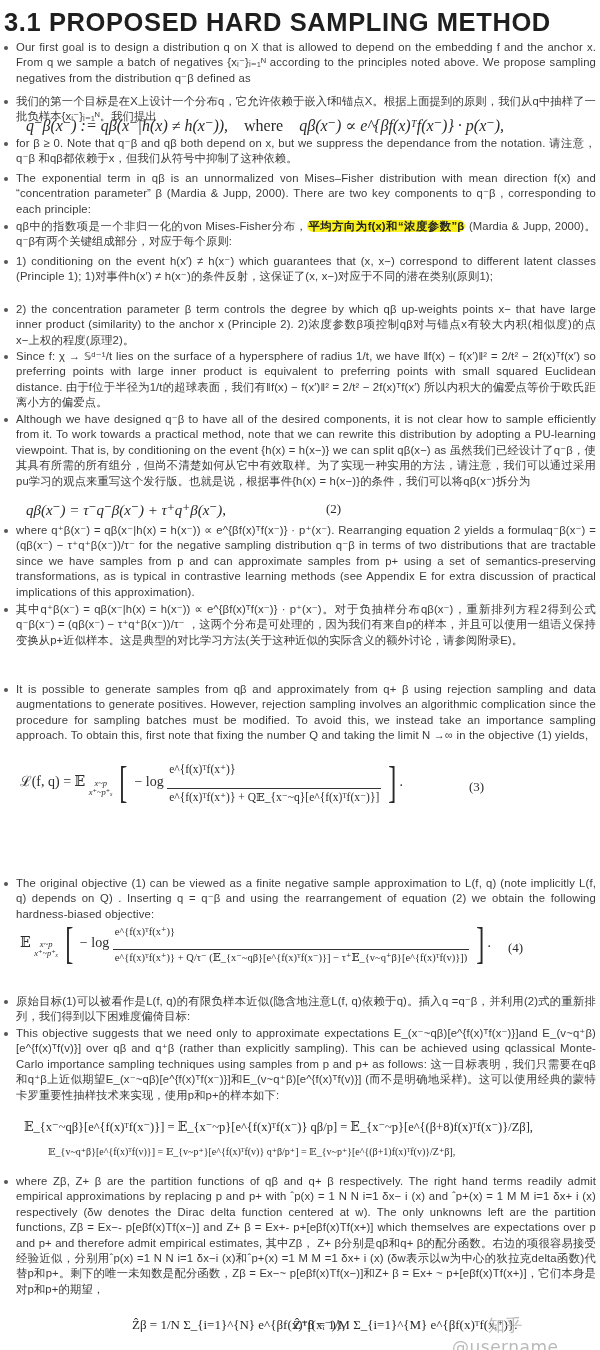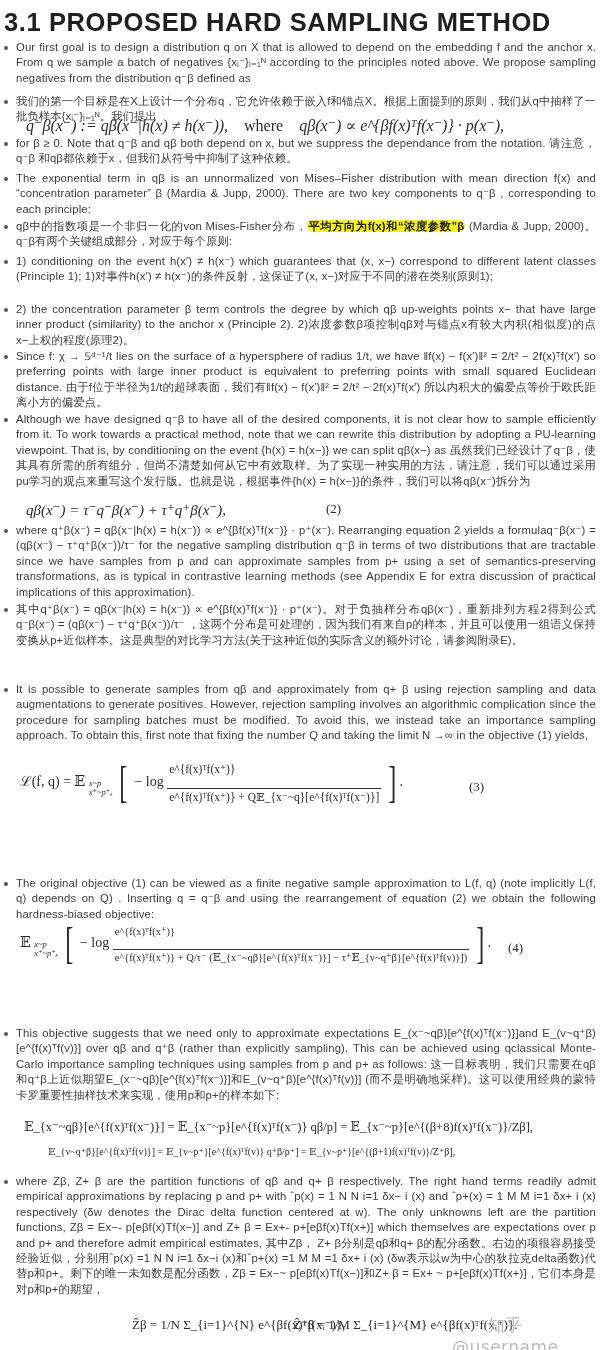--- a/index.html
+++ b/index.html
@@ -30,21 +30,21 @@
   .eq {
     position: absolute; font-family: "Liberation Serif", "DejaVu Serif", serif;
     color: #2a2a2a; white-space: nowrap;
   }
   .eq i { font-style: italic; }
   .eqnum { position: absolute; font-family: "Liberation Serif", serif; color: #2a2a2a; font-size: 13px; }
   .frac { display: inline-block; vertical-align: middle; text-align: left; }
   .frac .num { display: block; padding: 0 2px; }
   .frac .den { display: block; border-top: 1px solid #333; padding: 1px 2px 0; margin-top: 12px; }
   .bigbr { display: inline-block; vertical-align: middle; font-size: 44px; line-height: 44px; font-family: "Liberation Serif", serif; transform: scaleX(0.55); }
-  .sub { display: inline-block; vertical-align: -9px; font-size: 8.5px; line-height: 9px; text-align: left; font-style: italic; }
+  .sub { display: inline-block; vertical-align: -9px; font-size: 8.5px; line-height: 9px; text-align: center; font-style: italic; }
   .watermark {
     position: absolute; left: 452px; top: 1305px; font-size: 17px; color: #b9b9b9;
     letter-spacing: 0.5px; font-family: "DejaVu Sans", sans-serif; text-align: center;
   }
 </style>
 </head>
 <body>
 
 <div class="page">
 
@@ -146,20 +146,24 @@
     <span class="bigbr">[</span>
     <span>− log</span>
     <span class="frac" style="font-size:10.5px;">
       <span class="num">e^{f(x)ᵀf(x⁺)}</span>
       <span class="den">e^{f(x)ᵀf(x⁺)} + Q/τ⁻ (𝔼_{x⁻~qβ}[e^{f(x)ᵀf(x⁻)}] − τ⁺𝔼_{v~q⁺β}[e^{f(x)ᵀf(v)}])</span>
     </span>
     <span class="bigbr">]</span>.
   </div>
   <div class="eqnum" style="left:508px; top:931px;">(4)</div>
 
+  <div class="bullet zh" style="top:985px">
+    <span class="dot"></span>
+    <span class="txt">原始目标(1)可以被看作是L(f, q)的有限负样本近似(隐含地注意L(f, q)依赖于q)。插入q =q⁻β，并利用(2)式的重新排列，我们得到以下困难度偏倚目标:</span>
+  </div>
 
   <div class="bullet" style="top:1017px">
     <span class="dot"></span>
     <span class="txt">This objective suggests that we need only to approximate expectations E_(x⁻~qβ)[e^{f(x)ᵀf(x⁻)}]and E_(v~q⁺β)[e^{f(x)ᵀf(v)}] over qβ and q⁺β (rather than explicitly sampling). This can be achieved using qclassical Monte-Carlo importance sampling techniques using samples from p and p+ as follows: 这一目标表明，我们只需要在qβ和q⁺β上近似期望E_(x⁻~qβ)[e^{f(x)ᵀf(x⁻)}]和E_(v~q⁺β)[e^{f(x)ᵀf(v)}] (而不是明确地采样)。这可以使用经典的蒙特卡罗重要性抽样技术来实现，使用p和p+的样本如下:</span>
   </div>
 
   <div class="eq" style="left:24px; top:1110px; font-size:12.5px;">
     <span>𝔼_{x⁻~qβ}[e^{f(x)ᵀf(x⁻)}] = 𝔼_{x⁻~p}[e^{f(x)ᵀf(x⁻)} qβ/p] = 𝔼_{x⁻~p}[e^{(β+8)f(x)ᵀf(x⁻)}/Zβ],</span>
   </div>
   <div class="eq" style="left:48px; top:1137px; font-size:10px;">

